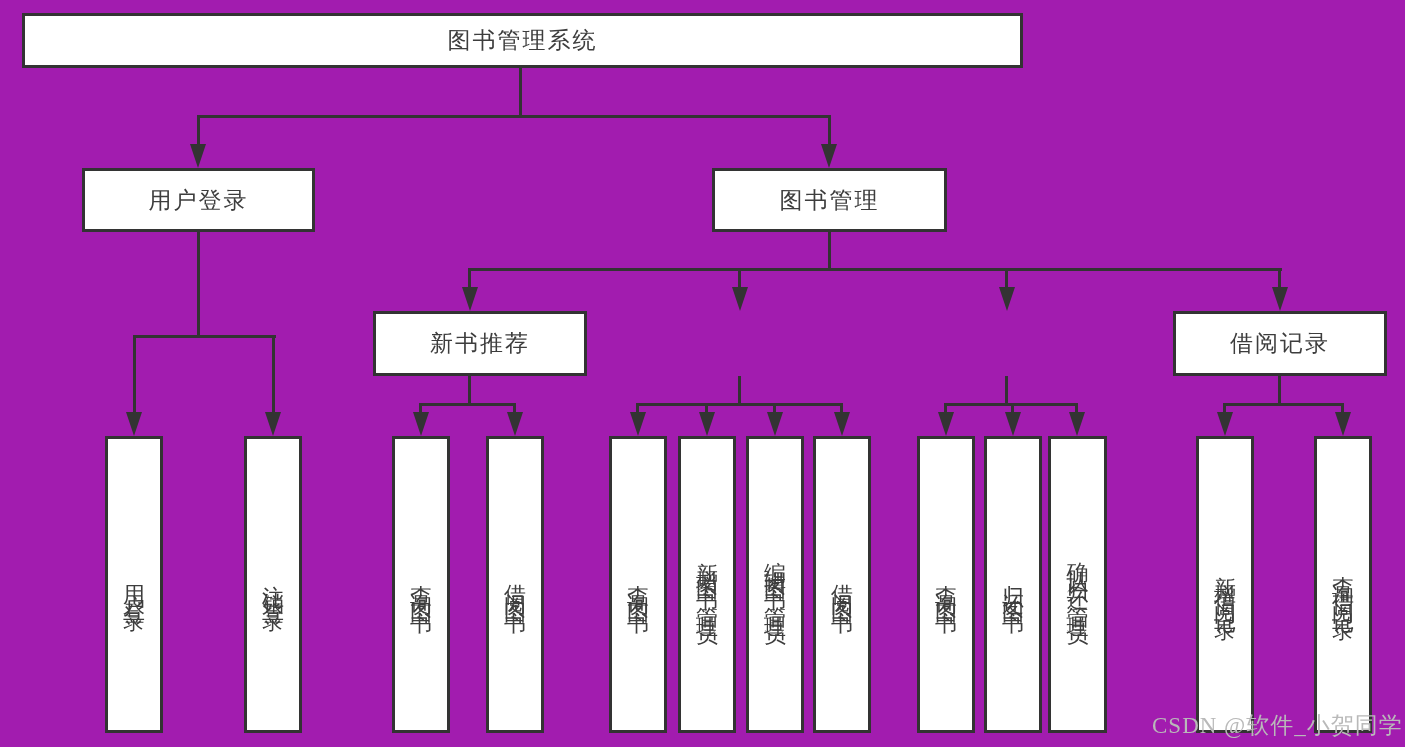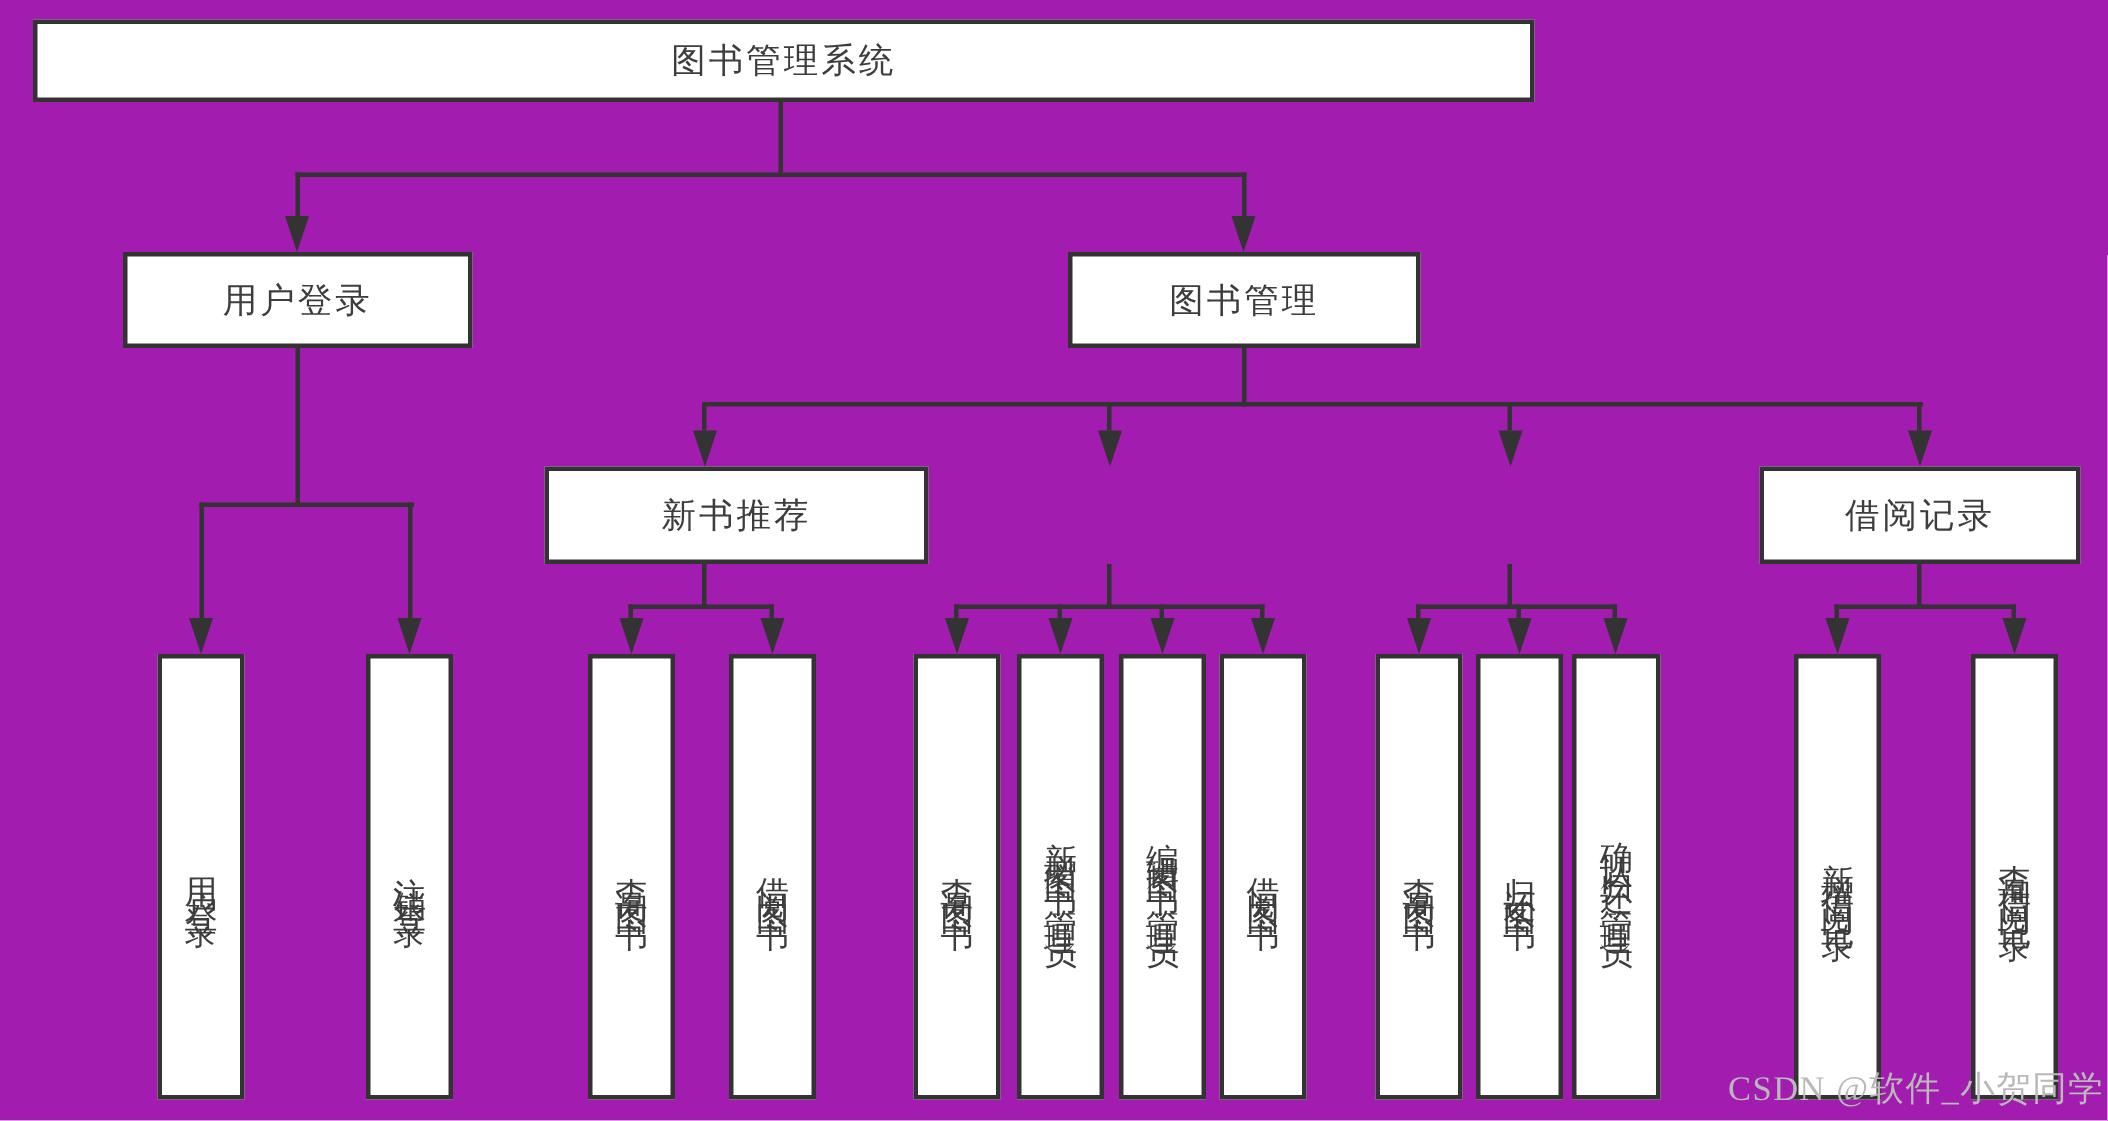--- a/index.html
+++ b/index.html
@@ -55,21 +55,21 @@
 </head>
 <body>
 
 <div id="canvas">
 
   <div class="bx" style="left:22px;top:13px;width:1001px;height:55px;">图书管理系统</div>
 
   <div class="bx" style="left:82px;top:168px;width:233px;height:64px;">用户登录</div>
   <div class="bx" style="left:712px;top:168px;width:235px;height:64px;">图书管理</div>
 
-  <div class="bx" style="left:363px;top:311px;width:256px;height:65px;">新书推荐</div>
+  <div class="bx" style="left:373px;top:311px;width:214px;height:65px;">新书推荐</div>
   <div class="bx" style="left:1173px;top:311px;width:214px;height:65px;">借阅记录</div>
 
   <div class="bx leaf" style="left:105px;top:436px;width:58px;height:297px;">
     <span>用户登录</span>
   </div>
   <div class="bx leaf" style="left:244px;top:436px;width:58px;height:297px;">
     <span>注销登录</span>
   </div>
   <div class="bx leaf" style="left:392px;top:436px;width:58px;height:297px;">
     <span>查询图书</span>

